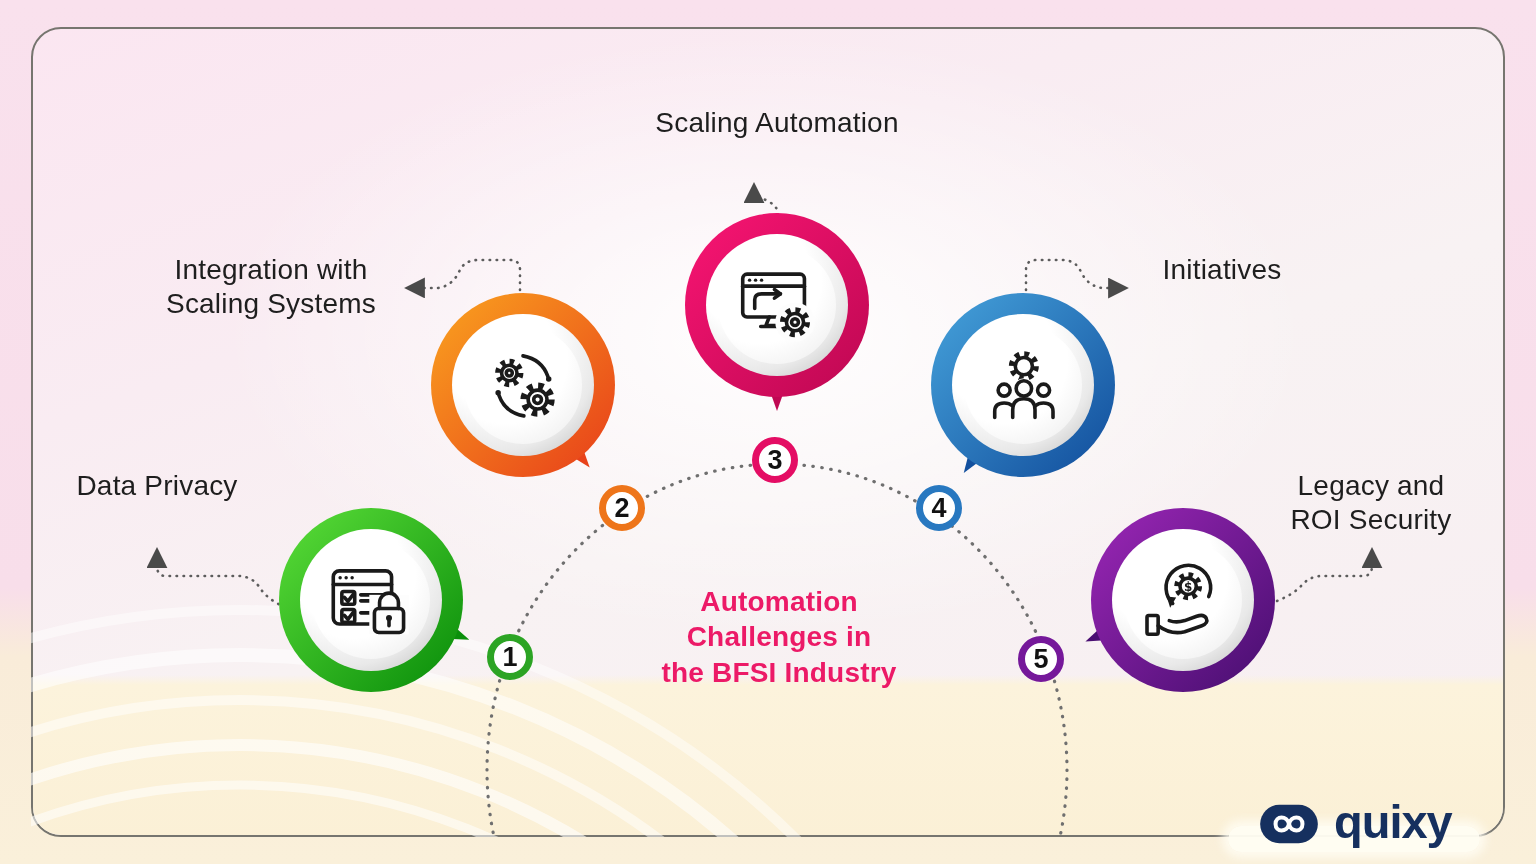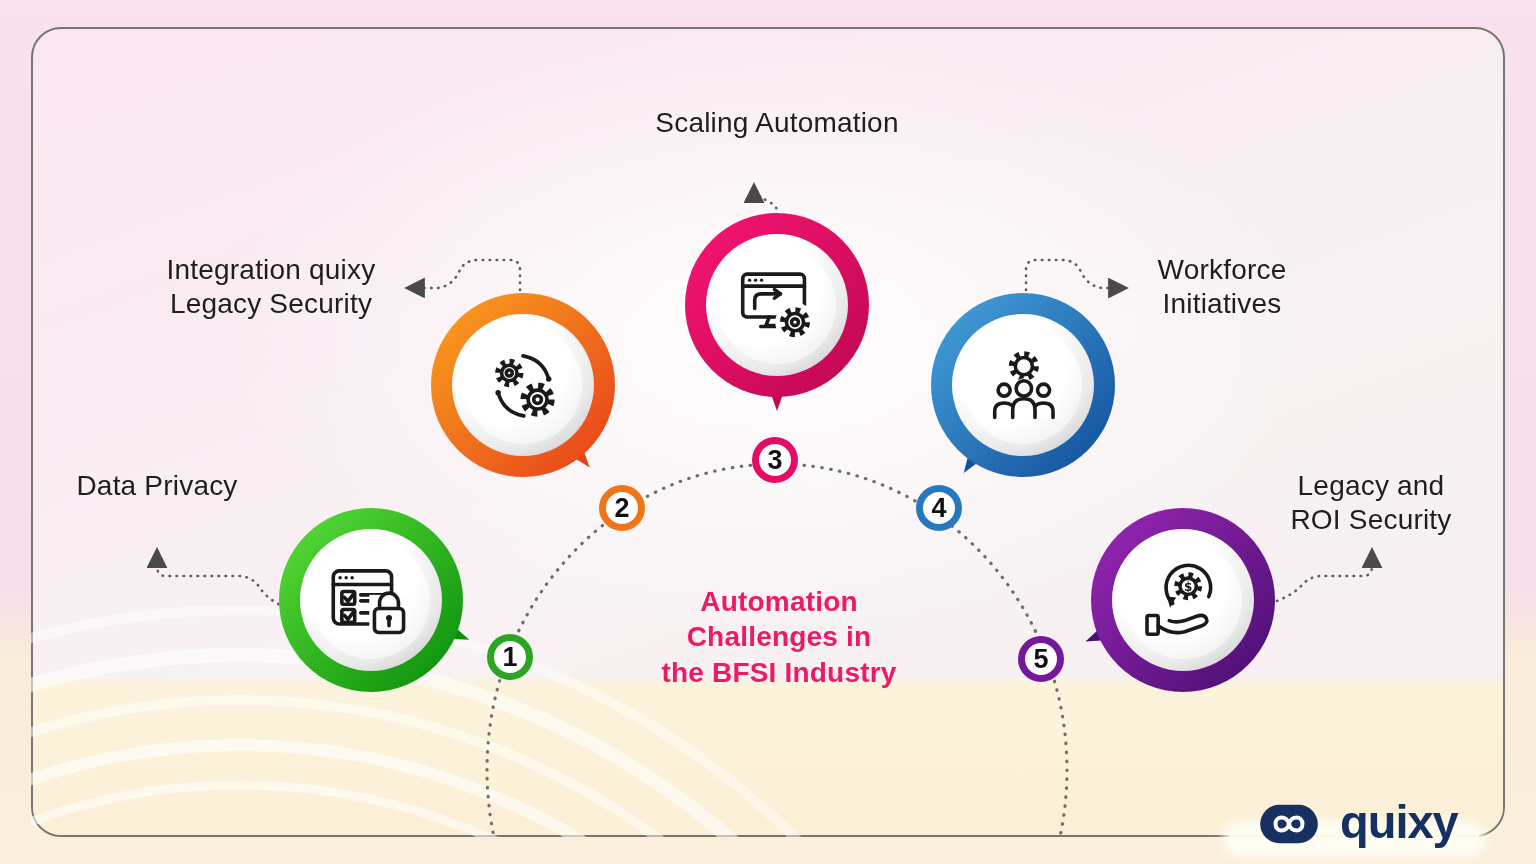--- a/index.html
+++ b/index.html
@@ -54,21 +54,21 @@
     position:absolute; left:554px; top:584px; width:450px; text-align:center;
     font-size:28px; line-height:1.26; font-weight:bold; z-index:6; letter-spacing:.2px;
   }
   .logo-pill {
     position:absolute; left:1228px; top:826px; width:252px; height:26px;
     background:rgba(255,253,243,.96); border-radius:14px; z-index:7;
     box-shadow:0 0 10px 6px rgba(255,253,243,.85);
   }
   .logo {
     position:absolute; left:1258px; top:796px; height:56px; z-index:8;
-    display:flex; align-items:center; gap:20px;
+    display:flex; align-items:center; gap:14px;
   }
   .logo-text { font-size:47px; font-weight:bold; letter-spacing:-1px; line-height:1; padding-bottom:6px; }
   svg .ink { stroke:#1a1a1a; stroke-width:4.2; fill:none; stroke-linecap:round; stroke-linejoin:round; }
   svg .fillink { fill:#1a1a1a; stroke:none; }
   svg .mask { fill:#fdfdfd; stroke:none; }
 </style>
 </head>
 <body>
 
 <div class="card">
@@ -223,28 +223,27 @@
     <span>4</span>
   </div>
 <div class="badge g5" style="left: 1018px; top: 636px; border-color: rgb(117, 24, 154);">
     <span>5</span>
   </div>
 
 <div class="label" style="left:27px; top:469px; width:260px;">
   <div>Data Privacy</div>
 </div>
 <div class="label" style="left:121px; top:253px; width:300px;">
-  <div>Integration quixy</div>
-  <div>Legacy Security</div>
+  <div>Integration with</div>
+  <div>Scaling Systems</div>
 </div>
 <div class="label" style="left:597px; top:106px; width:360px;">
   <div>Scaling Automation</div>
 </div>
 <div class="label" style="left:1082px; top:253px; width:280px;">
-  <div>Workforce</div>
   <div>Initiatives</div>
 </div>
 <div class="label" style="left:1241px; top:469px; width:260px;">
   <div>Legacy and</div>
   <div>ROI Security</div>
 </div>
 
 <div class="title" style="color: rgb(236, 26, 103);">
   <div>Automation</div>
   <div>Challenges in</div>

